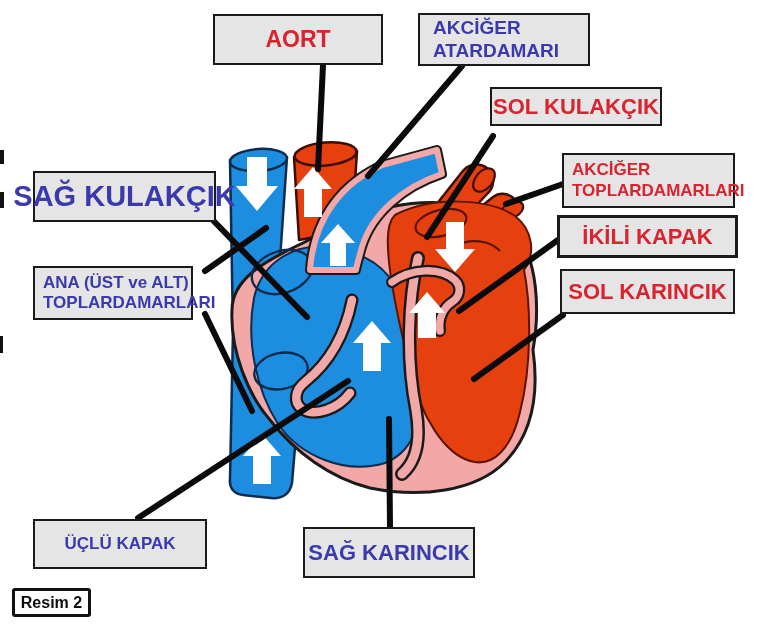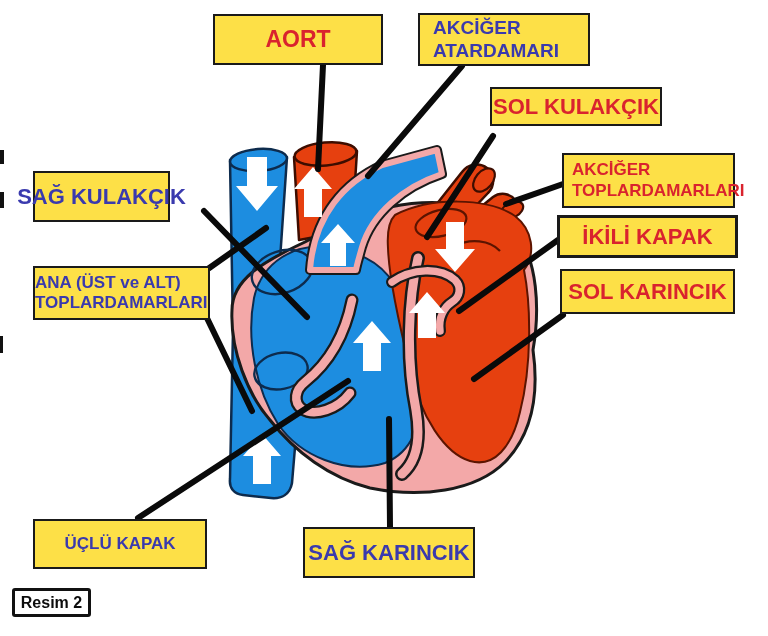--- a/index.html
+++ b/index.html
@@ -10,21 +10,21 @@
     --heart_wall_pink:#f3a8a8;
     --line_black:#0a0a0a;
   }
   html,body{margin:0;padding:0;background:#fff;}
   .stage{
     position:relative;width:768px;height:636px;background:#ffffff;overflow:hidden;
     font-family:"Liberation Sans","DejaVu Sans",sans-serif;
   }
   .stage svg{position:absolute;left:0;top:0;}
   .lbox{
-    position:absolute;box-sizing:border-box;background:#fde047;
+    position:absolute;box-sizing:border-box;background:#e5e5e5;
     border:2.5px solid #1a1a1a;display:flex;align-items:center;justify-content:center;
     font-weight:bold;line-height:1.18;white-space:nowrap;
   }
   .lbox.red{color:var(--red_label);}
   .lbox.blue{color:var(--blue_label);}
   .lbox.two{flex-direction:column;align-items:flex-start;justify-content:center;}
   .lbox.thick{border-width:3.5px;}
   .caption{
     position:absolute;box-sizing:border-box;background:#fff;color:#0c0c0c;
     border:3px solid #111;border-radius:3px;display:flex;align-items:center;justify-content:center;
@@ -133,25 +133,25 @@
   </div>
 
   <div class="lbox red thick" style="left:557px;top:215px;width:181px;height:43px;font-size:22px">
     <span>İKİLİ KAPAK</span>
   </div>
 
   <div class="lbox red" style="left:560px;top:269px;width:175px;height:45px;font-size:22px">
     <span>SOL KARINCIK</span>
   </div>
 
-  <div class="lbox blue" style="left:33px;top:171px;width:137px;height:51px;font-size:22px">
+  <div class="lbox blue" style="left:33px;top:171px;width:183px;height:51px;font-size:29px">
     <span>SAĞ KULAKÇIK</span>
   </div>
 
-  <div class="lbox blue two" style="left:33px;top:266px;width:177px;height:54px;font-size:17px;">
+  <div class="lbox blue two" style="left:33px;top:266px;width:160px;height:54px;font-size:17px;padding-left:8px">
     <span>ANA (ÜST ve ALT)</span>
     <span>TOPLARDAMARLARI</span>
   </div>
 
   <div class="lbox blue" style="left:33px;top:519px;width:174px;height:50px;font-size:17px">
     <span>ÜÇLÜ KAPAK</span>
   </div>
 
   <div class="lbox blue" style="left:303px;top:527px;width:172px;height:51px;font-size:22px">
     <span>SAĞ KARINCIK</span>

